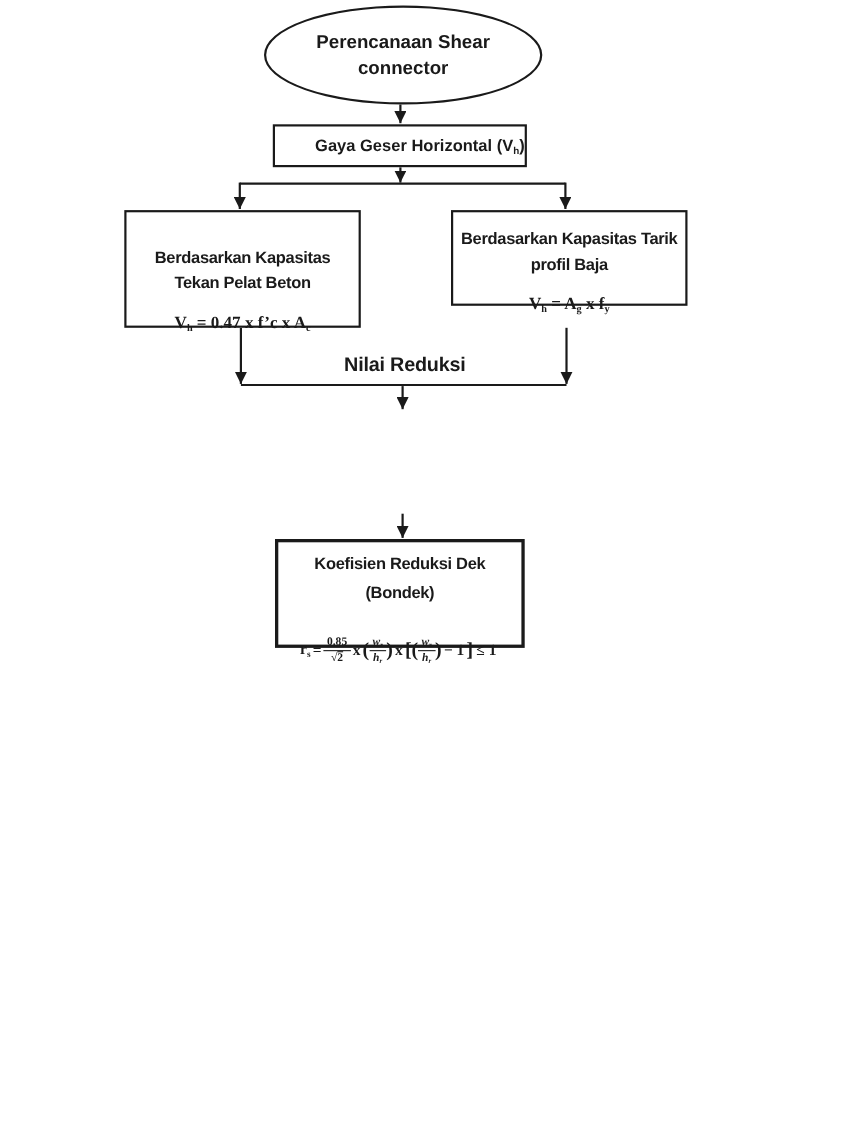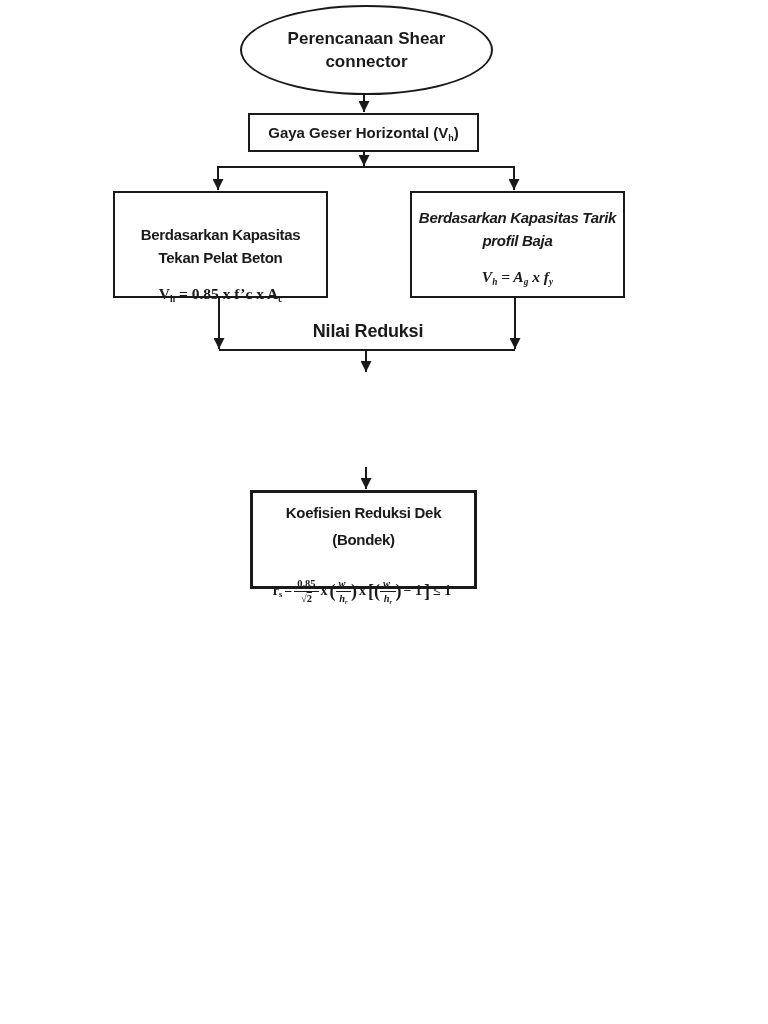--- a/index.html
+++ b/index.html
@@ -12,25 +12,25 @@
     position:absolute;border:2px solid #1a1a1a;background:#ffffff;
     box-sizing:border-box;text-align:center;
   }
   .ellipse{
     left:240px;top:5px;width:253px;height:90px;border-radius:50%;
     display:flex;flex-direction:column;justify-content:center;align-items:center;
     font-weight:700;font-size:17px;line-height:23px;
   }
   .box-gaya{
     left:248px;top:113px;width:231px;height:39px;
-    display:flex;align-items:center;justify-content:center;
+    display:flex;align-items:center;justify-content:flex-end;
     font-weight:700;font-size:15px;white-space:nowrap;
   }
   .box-left{left:113px;top:191px;width:215px;height:107px;padding-top:30px;}
-  .box-right{left:410px;top:191px;width:215px;height:107px;padding-top:13px;font-style:italic;}
+  .box-right{left:410px;top:191px;width:215px;height:87px;padding-top:13px;}
   .box-title{font-weight:700;font-size:15px;line-height:23px;white-space:nowrap;letter-spacing:-0.3px;}
   .formula{
     font-family:"Liberation Serif","DejaVu Serif",serif;font-weight:700;
     font-size:15.5px;margin-top:16px;white-space:nowrap;
   }
   .sub{font-size:0.6em;position:relative;top:0.28em;}
   .min-label{
     position:absolute;left:248px;top:321px;width:240px;text-align:center;
     font-weight:700;font-size:18px;letter-spacing:-0.2px;
   }
@@ -79,21 +79,21 @@
     <div>connector</div>
   </div>
 
   <div class="node box-gaya">
     <span><span>Gaya Geser Horizontal (V</span><span class="sub">h</span><span>)</span></span>
   </div>
 
   <div class="node box-left">
     <div class="box-title">Berdasarkan Kapasitas</div>
     <div class="box-title">Tekan Pelat Beton</div>
-    <div class="formula"><span>V</span><span class="sub">h</span><span> = 0.85 x f’c x A</span><span class="sub">c</span></div>
+    <div class="formula"><span>V</span><span class="sub">h</span><span> = 0.47 x f’c x A</span><span class="sub">c</span></div>
   </div>
 
   <div class="node box-right">
     <div class="box-title">Berdasarkan Kapasitas Tarik</div>
     <div class="box-title">profil Baja</div>
     <div class="formula"><span>V</span><span class="sub">h</span><span> = A</span><span class="sub">g</span><span> x f</span><span class="sub">y</span></div>
   </div>
 
   <div class="min-label">Nilai Reduksi</div>
 

